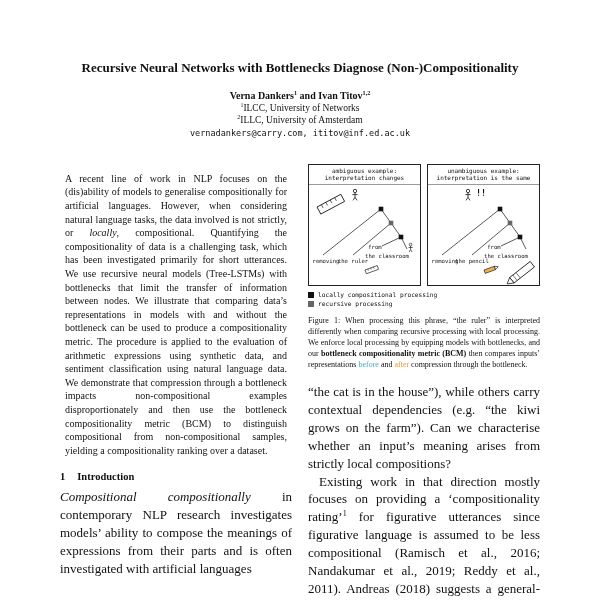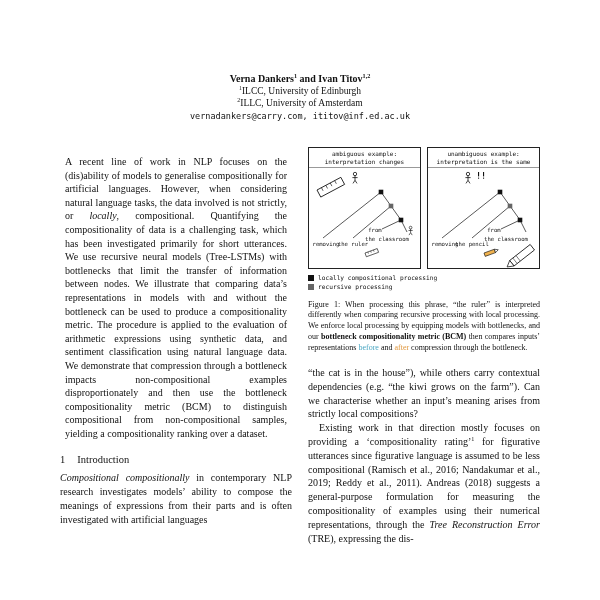--- a/index.html
+++ b/index.html
@@ -13,23 +13,23 @@
   .authors{font-size:10px;font-weight:bold;margin-top:13px;}
   .affil{font-size:9.5px;margin-top:2px;}
   .emails{font-size:8.5px;margin-top:3px;font-family:"DejaVu Sans Mono",monospace;}
   sup{font-size:0.62em;vertical-align:super;line-height:0;}
   
   .cols{display:flex;justify-content:space-between;padding:0 60px;margin-top:26px;}
   .col{width:232px;}
   
   .abstract-heading{text-align:center;font-weight:bold;font-size:10.5px;margin:0 0 7px 0;}
   .abstract-text{font-size:10px;line-height:1.36;text-align:justify;margin:8px 5px;}
-  .section-heading{font-size:10.5px;font-weight:normal;margin:14px 0 6px 0;}
+  .section-heading{font-size:10.5px;font-weight:bold;margin:14px 0 6px 0;}
   .section-heading .secnum{margin-right:12px;}
-  .body-text{font-size:10px;line-height:1.38;text-align:justify;margin:0;}
+  .body-text{font-size:13px;line-height:1.38;text-align:justify;margin:0;}
   .indented{text-indent:11px;}
   .it{font-style:italic;}
   .bd{font-weight:bold;}
   
   .fig-row{display:flex;gap:6px;}
   .fig-box{width:113px;border:1px solid #222;background:#fff;box-sizing:border-box;}
   .fig-box-header{
     font-family:"DejaVu Sans Mono",monospace;font-size:6px;line-height:1.25;
     text-align:center;padding:2px 1px;border-bottom:1px solid #999;
   }
@@ -40,24 +40,25 @@
   .swatch{display:inline-block;width:6px;height:6px;}
   .caption{font-size:8px;line-height:1.36;text-align:justify;}
   .right-body{margin-top:12px;}
 </style>
 </head>
 <body>
 
 <div class="page">
 
   <div class="header">
+    <div class="title">Recursive Neural Networks with Bottlenecks Diagnose (Non-)Compositionality</div>
     <div class="authors">
       <span>Verna Dankers</span><sup>1</sup><span> and </span><span>Ivan Titov</span><sup>1,2</sup>
     </div>
-    <div class="affil"><sup>1</sup><span>ILCC, University of Edinburgh</span></div>
+    <div class="affil"><sup>1</sup><span>ILCC, University of Networks</span></div>
     <div class="affil"><sup>2</sup><span>ILLC, University of Amsterdam</span></div>
     <div class="emails">vernadankers@carry.com, ititov@inf.ed.ac.uk</div>
   </div>
 
   <div class="cols">
 
     <div class="col">
       <p class="abstract-text"><span>A recent line of work in NLP focuses on the (dis)ability of models to generalise compositionally for artificial languages. However, when considering natural language tasks, the data involved is not strictly, or </span><span class="it">locally</span><span>, compositional. Quantifying the compositionality of data is a challenging task, which has been investigated primarily for short utterances. We use recursive neural models (Tree-LSTMs) with bottlenecks that limit the transfer of information between nodes. We illustrate that comparing data’s representations in models with and without the bottleneck can be used to produce a compositionality metric. The procedure is applied to the evaluation of arithmetic expressions using synthetic data, and sentiment classification using natural language data. We demonstrate that compression through a bottleneck impacts non-compositional examples disproportionately and then use the bottleneck compositionality metric (BCM) to distinguish compositional from non-compositional samples, yielding a compositionality ranking over a dataset.</span></p>
 
       <div class="section-heading">

